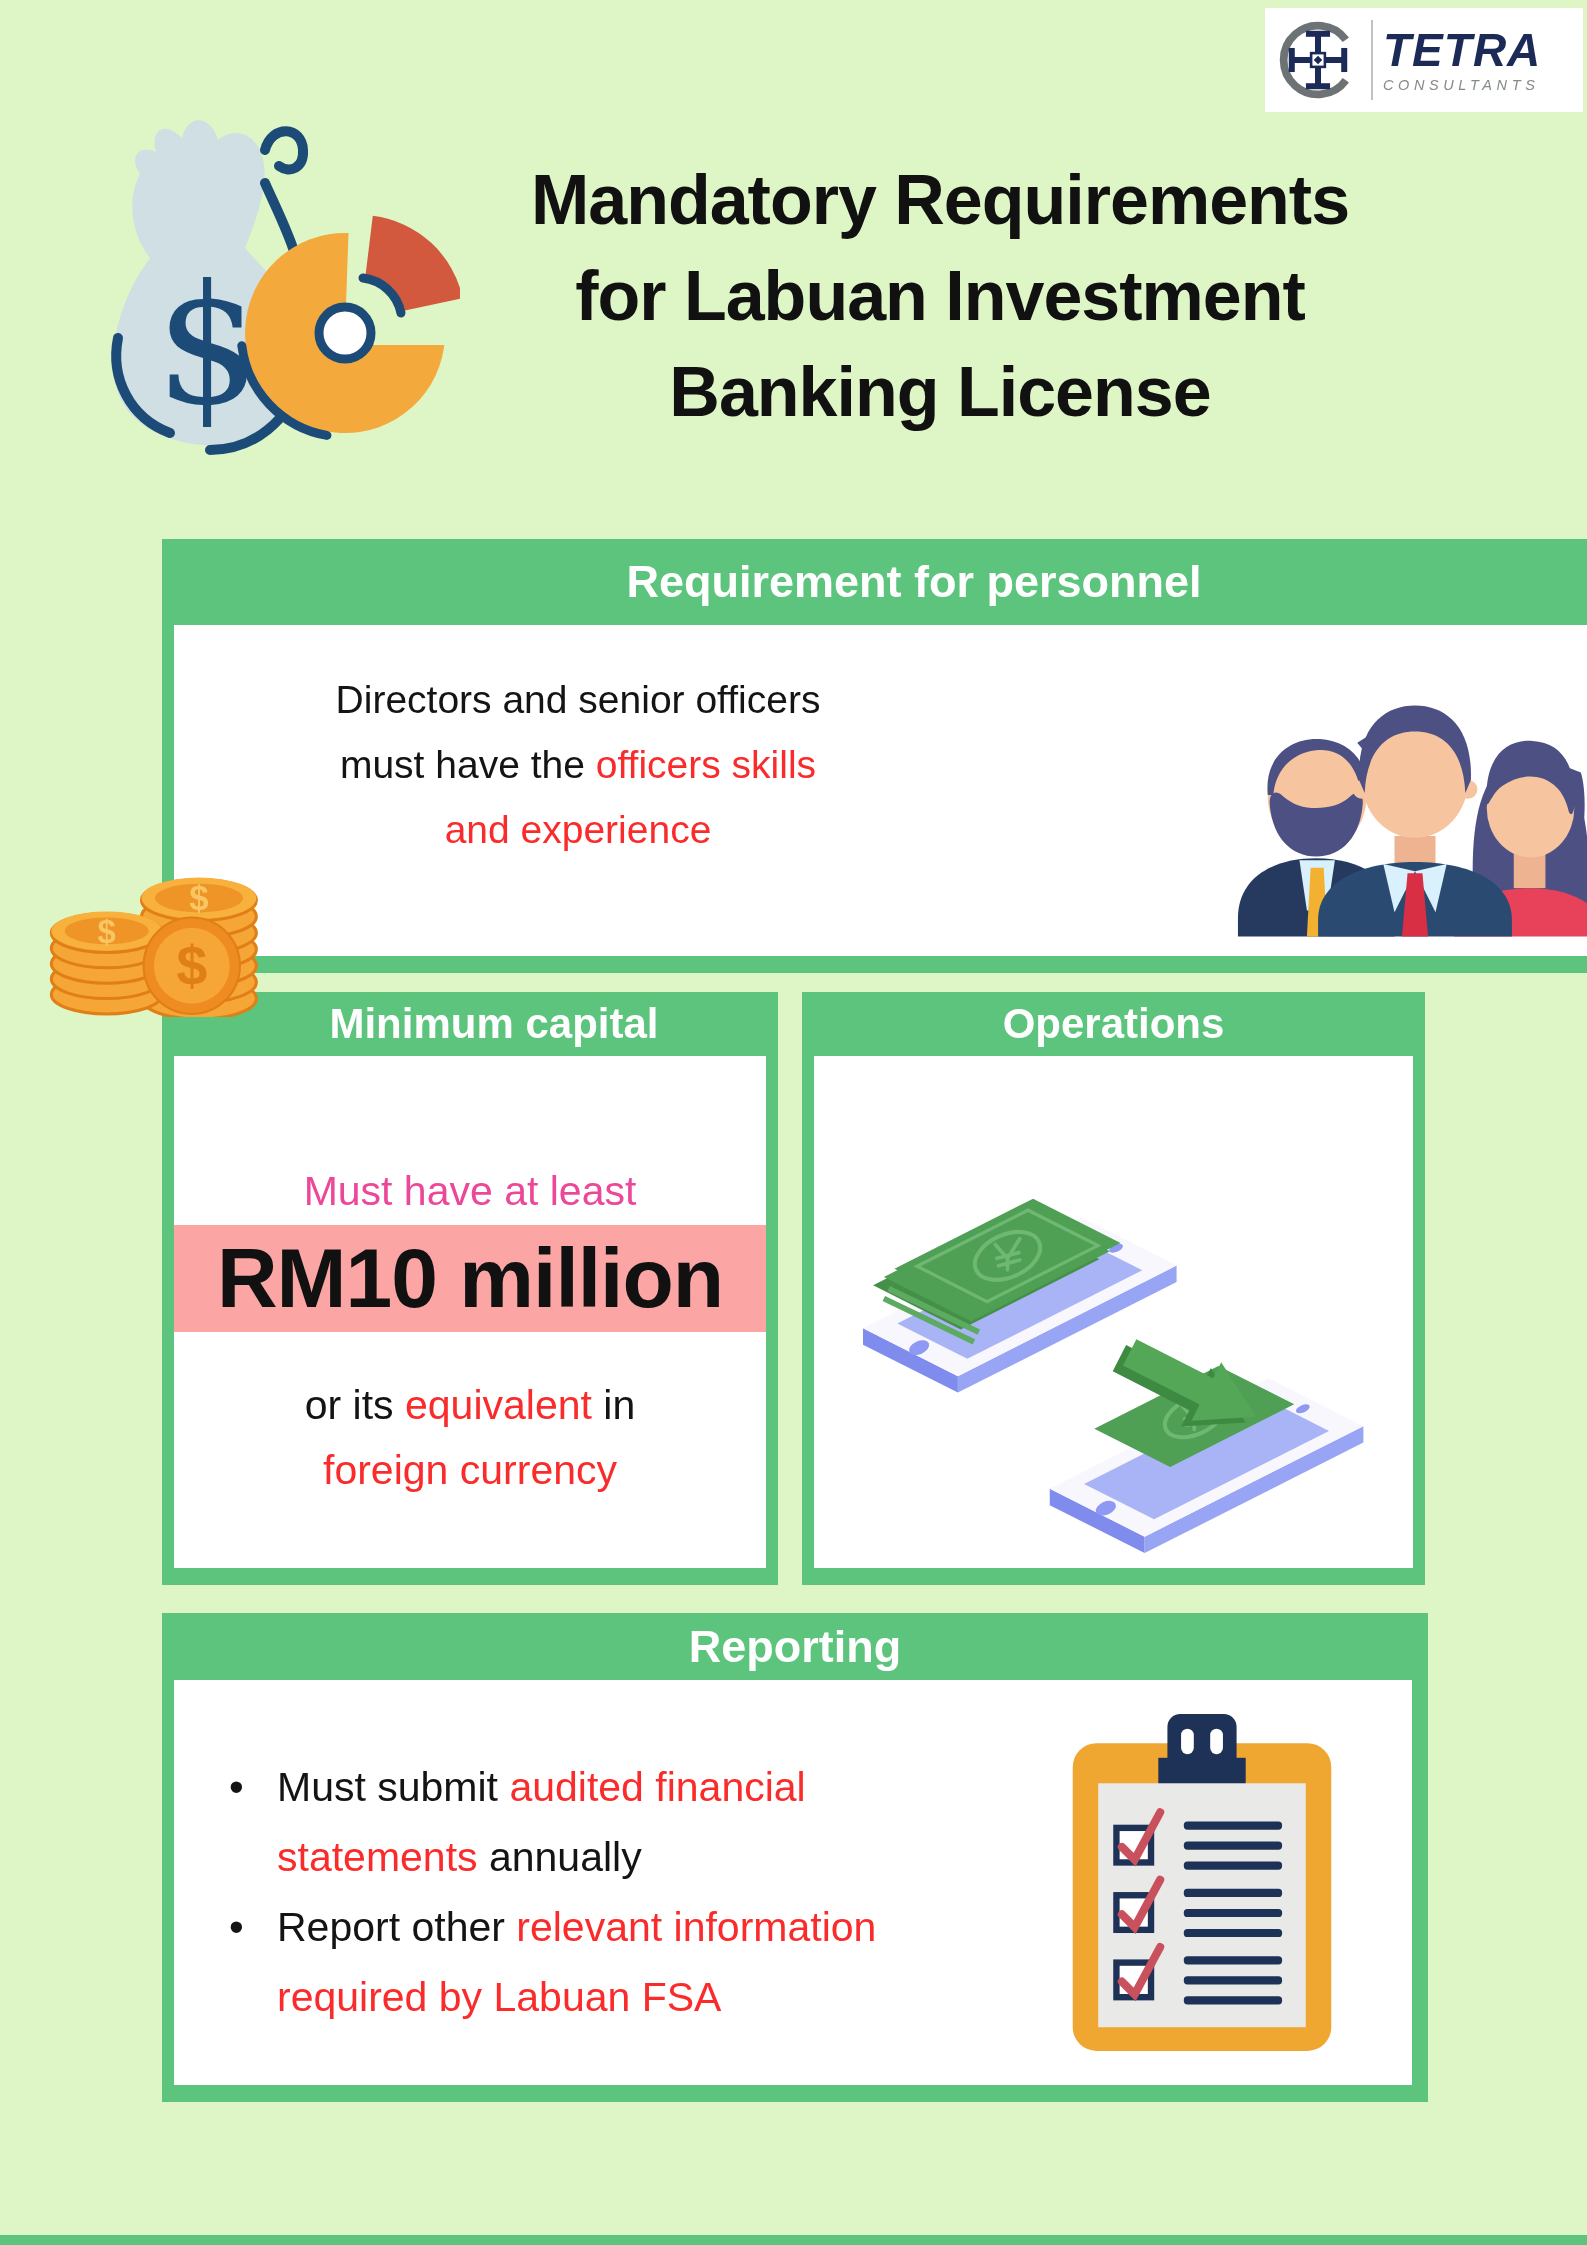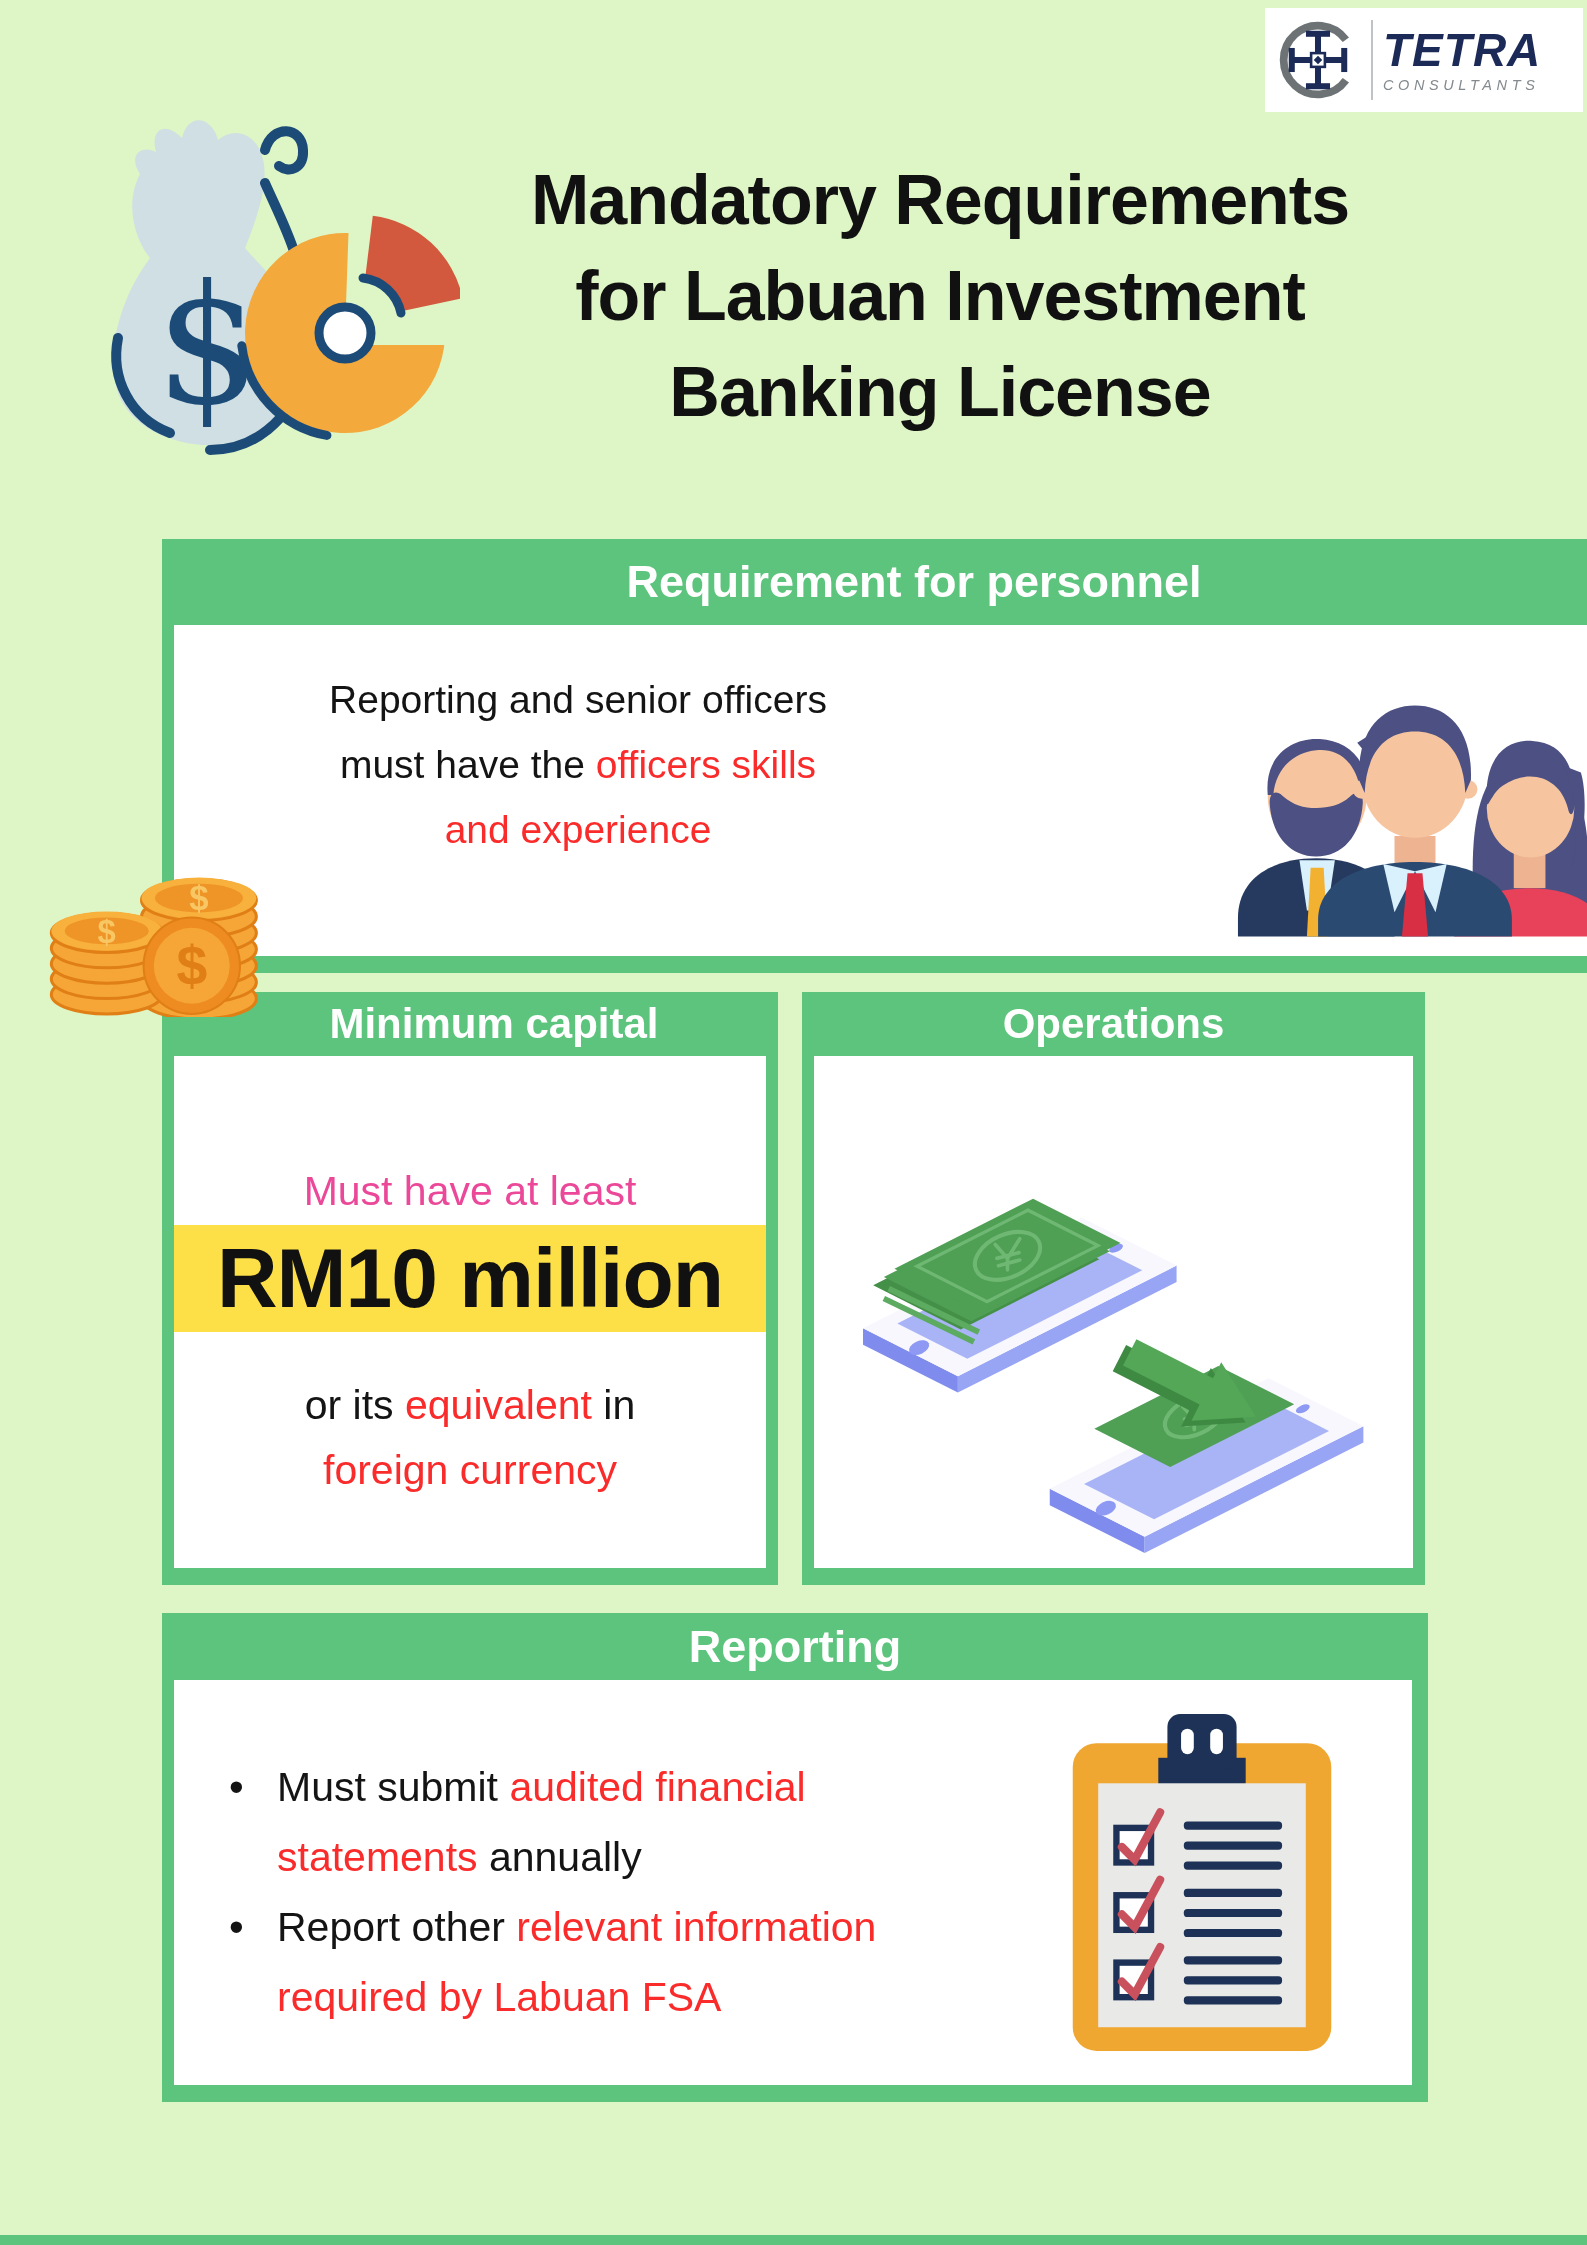--- a/index.html
+++ b/index.html
@@ -32,21 +32,21 @@
   .personnel-text{position:absolute;left:24px;top:42px;width:760px;text-align:center;
     font-size:39px;line-height:65px;color:#141414;font-weight:500;}
   .team-wrap{position:absolute;right:30px;top:10px;width:410px;height:305px;}
   .coins-wrap{position:absolute;left:35px;top:812px;width:250px;height:205px;z-index:5;}
   
   .sec-mincap{left:162px;top:992px;width:616px;height:593px;}
   .sec-mincap .sec-header{height:64px;font-size:42px;padding-left:48px;}
   .sec-mincap .card{left:12px;right:12px;top:64px;bottom:17px;}
   .mincap-intro{position:absolute;left:0;right:0;top:112px;text-align:center;
     font-size:41px;color:#ec4899;font-weight:500;}
-  .mincap-band{position:absolute;left:0;right:0;top:169px;height:107px;background:#fde047;
+  .mincap-band{position:absolute;left:0;right:0;top:169px;height:107px;background:#fca5a5;
     display:flex;align-items:center;justify-content:center;text-align:right;}
   .mincap-amount{font-size:84px;font-weight:600;color:#111111;letter-spacing:-1px;}
   .mincap-outro{position:absolute;left:0;right:0;top:317px;text-align:center;
     font-size:41px;line-height:65px;color:#141414;font-weight:500;}
   
   .sec-ops{left:802px;top:992px;width:623px;height:593px;}
   .sec-ops .sec-header{height:64px;font-size:42px;}
   .sec-ops .card{left:12px;right:12px;top:64px;bottom:17px;}
   .ops-warning{position:absolute;left:0;right:0;top:55px;text-align:center;
     font-size:43px;font-weight:600;}
@@ -111,21 +111,21 @@
   <h1 class="page-title" style="margin:0;">
     <div>Mandatory Requirements</div>
     <div>for Labuan Investment</div>
     <div>Banking License</div>
   </h1>
 
   <section class="sec sec-personnel">
     <div class="sec-header">Requirement for personnel</div>
     <div class="card">
       <div class="personnel-text">
-        <div><span>Reporting and senior officers</span></div>
+        <div><span>Directors and senior officers</span></div>
         <div><span>must have the </span><span class="red">officers skills</span></div>
         <div><span class="red">and experience</span></div>
       </div>
       <div class="team-wrap">
         <svg width="410" height="305" viewBox="0 0 440 320">
 
           <g>
             <ellipse cx="115" cy="170" rx="53" ry="58" fill="#f6c5a0"></ellipse>
             <path d="M62 168 C58 128 86 106 118 108 C146 110 170 128 168 164 L160 156 C152 126 132 118 114 120 C90 122 70 140 68 168 Z" fill="#4c5082"></path>
             <path d="M158 112 L174 102 L168 124 Z" fill="#4c5082"></path>

